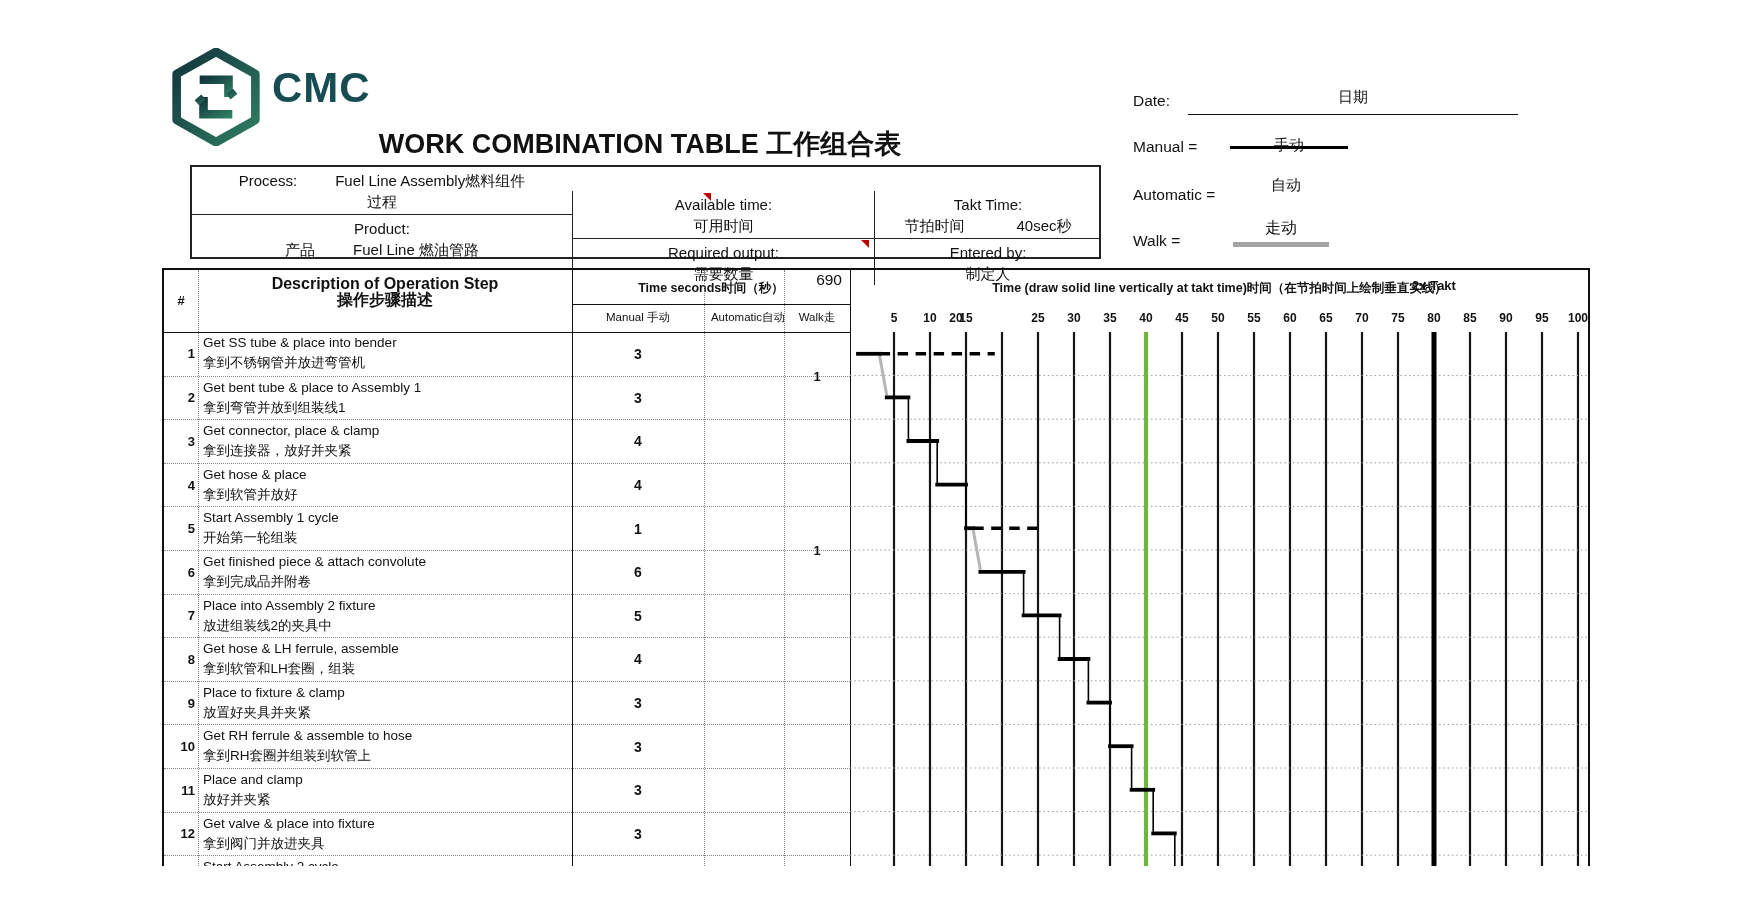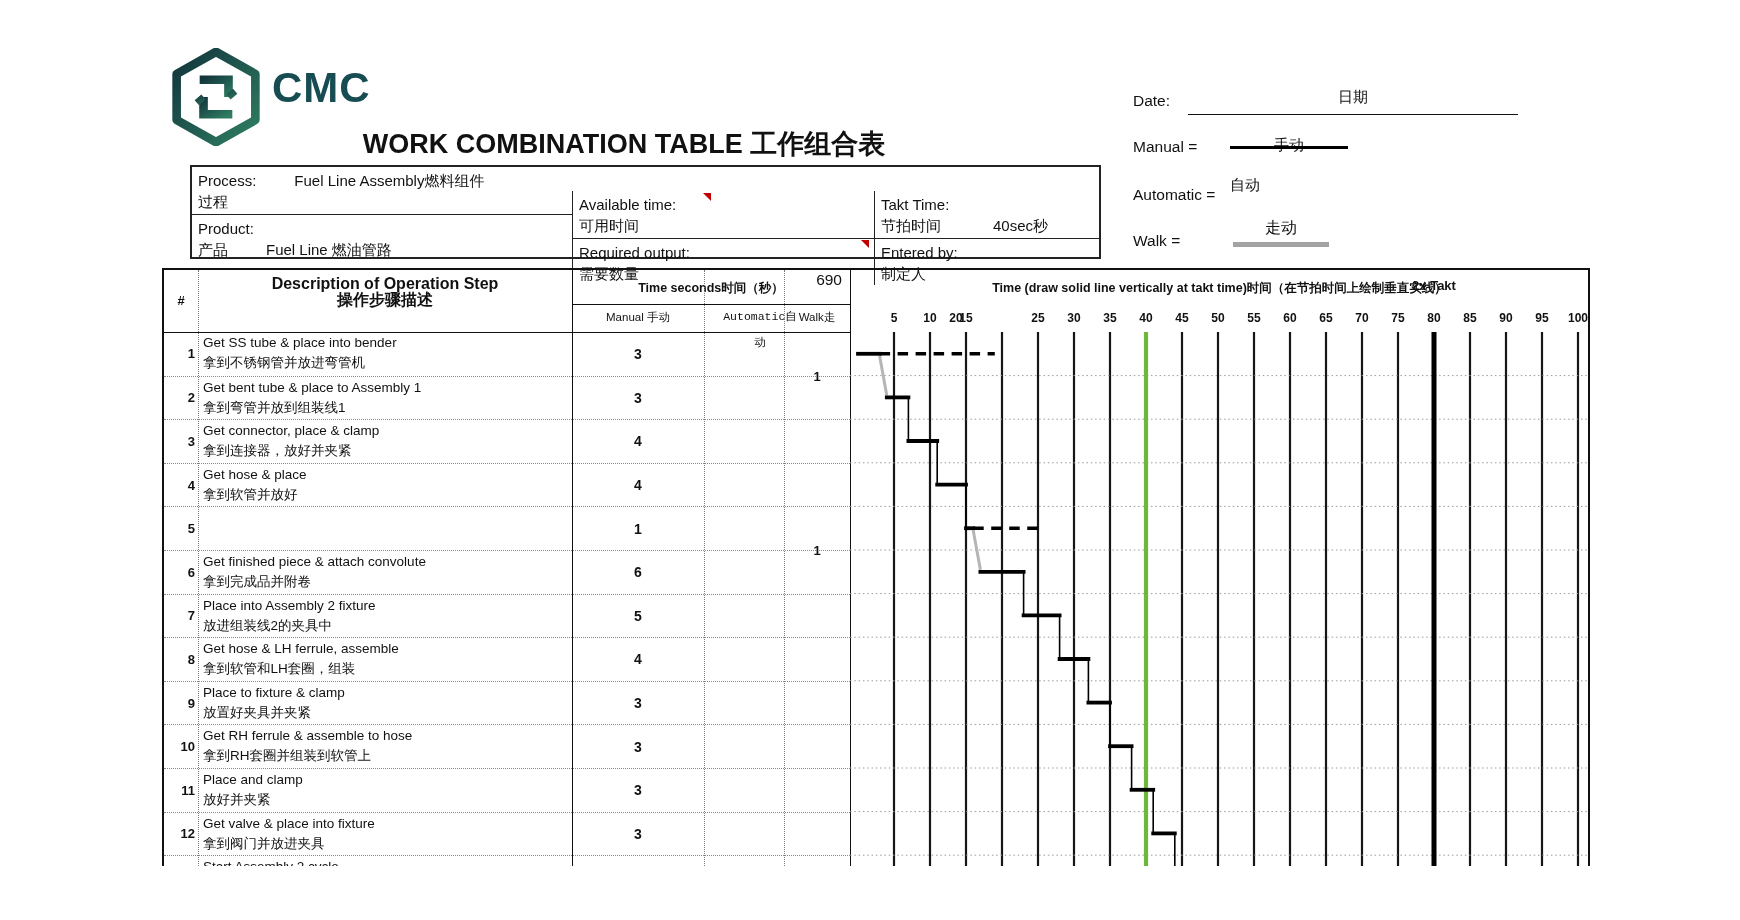--- a/index.html
+++ b/index.html
@@ -5,66 +5,66 @@
   html,body{margin:0;padding:0;background:#fff;}
   body{width:1740px;height:920px;position:relative;overflow:hidden;
        font-family:"Liberation Sans",sans-serif;color:#111;}
   .abs{position:absolute;}
 
   
   #logo{left:168px;top:48px;width:96px;height:98px;}
   #logo-text{left:272px;top:64px;font-size:42px;font-weight:800;color:#174c52;letter-spacing:1px;}
 
   
-  #title{left:324px;top:126px;width:600px;text-align:center;
+  #title{left:340px;top:126px;width:600px;text-align:center;
          font-size:27px;font-weight:bold;white-space:nowrap;}
 
   
   #info{left:190px;top:165px;width:911px;height:94px;border:2px solid #222;box-sizing:border-box;}
-  .icell{position:absolute;box-sizing:border-box;padding:3px 6px;font-size:15px;line-height:21px;}
+  .icell{position:absolute;box-sizing:border-box;padding:3px 6px;font-size:15px;line-height:21px;text-align:center;}
   .icell .zh{font-size:15px;}
   .ic-b{border-left:1.6px solid #222;margin-top:24px;}
   .ir2{border-top:1.6px solid #222;}
   .ival{margin-left:38px;}
   .redmark{position:absolute;width:0;height:0;border-left:8px solid transparent;
            border-top:8px solid #c00000;}
   .req-val{position:absolute;right:32px;top:30px;font-size:15.5px;}
   .takt-val{margin-left:52px;}
 
   
   .leg-label{font-size:15.5px;}
   #leg-date{left:1133px;top:92px;width:390px;}
   #date-line{position:absolute;left:55px;top:-4px;width:330px;height:26px;
              border-bottom:1.6px solid #111;text-align:center;font-size:15px;}
   #leg-manual{left:1133px;top:138px;width:390px;}
   .manual-sample{position:absolute;left:97px;top:-2px;width:118px;height:22px;text-align:center;font-size:15px;}
   .manual-sample:after{content:"";position:absolute;left:0;right:0;top:10px;border-top:3.6px solid #000;}
   #leg-auto{left:1133px;top:186px;width:390px;}
-  .auto-sample{position:absolute;left:97px;top:-10px;width:112px;text-align:left;font-size:15px;}
+  .auto-sample{position:absolute;left:97px;top:-10px;width:112px;text-align:center;font-size:15px;}
   .auto-dash{height:0;border-top:4.5px dashed #000;margin-bottom:1px;}
   #leg-walk{left:1133px;top:232px;width:390px;}
   .walk-sample{position:absolute;left:100px;top:-14px;width:96px;text-align:center;font-size:16px;}
   .walk-line{height:4.5px;background:#a3a3a3;margin-top:3px;}
 
   
   #wct{left:162px;top:268px;width:1428px;height:598px;box-sizing:border-box;
        border:2.5px solid #111;border-bottom:none;overflow:hidden;}
   .vline{position:absolute;top:0;bottom:0;width:0;}
   .vdot{border-left:1px dotted #7c7c7c;}
   .vsol{border-left:1.6px solid #111;}
   .hsol{position:absolute;height:0;border-top:1.5px solid #111;}
   .hcell{position:absolute;box-sizing:border-box;text-align:center;font-weight:bold;}
   #h-num{left:0;top:0;width:34px;height:62px;line-height:62px;font-size:13px;}
   #h-desc{left:34px;top:6px;width:374px;font-size:16px;line-height:16px;}
   #h-time{left:408px;top:0;width:278px;height:34px;line-height:36px;font-size:12.5px;}
   #h-chart{left:686px;top:0;width:739px;height:34px;line-height:36px;font-size:12.5px;white-space:nowrap;}
   .subcell{position:absolute;top:34px;height:28px;line-height:26px;text-align:center;
            font-size:11.5px;box-sizing:border-box;}
   #sub-man{left:408px;width:132px;}
-  #sub-auto{left:556px;width:80px;font-family:Liberation Mono, monospace;}
+  #sub-auto{left:544px;width:80px;}
   #sub-walk{left:620px;width:66px;}
   .tick{position:absolute;top:36px;height:24px;line-height:24px;
         font-size:12px;font-weight:bold;transform:translateX(-50%);}
   #takt2{position:absolute;top:8px;font-size:13px;font-weight:bold;transform:translateX(-50%);
          white-space:nowrap;}
   .drow{position:absolute;left:0;width:686px;box-sizing:border-box;}
   .drow.bt{border-top:1px dotted #8a8a8a;}
   .c-num{position:absolute;left:0;top:0;bottom:0;width:31px;text-align:right;
          font-weight:bold;font-size:13px;display:flex;align-items:center;justify-content:flex-end;}
   .c-desc{position:absolute;left:39px;top:1px;right:280px;font-size:13.5px;line-height:20px;white-space:nowrap;}
@@ -206,20 +206,21 @@
         <div class="c-desc"><span>Get connector, place &amp; clamp</span><br><span>拿到连接器，放好并夹紧</span></div>
         <div class="c-man">4</div>
       </div>
       <div class="drow bt" style="top: 192.8px; height: 43.6px;">
         <div class="c-num">4</div>
         <div class="c-desc"><span>Get hose &amp; place</span><br><span>拿到软管并放好</span></div>
         <div class="c-man">4</div>
       </div>
       <div class="drow bt" style="top: 236.4px; height: 43.6px;">
         <div class="c-num">5</div>
+        <div class="c-desc"><span>Start Assembly 1 cycle</span><br><span>开始第一轮组装</span></div>
         <div class="c-man">1</div>
       </div>
       <div class="drow bt" style="top: 280px; height: 43.6px;">
         <div class="c-num">6</div>
         <div class="c-desc"><span>Get finished piece &amp; attach convolute</span><br><span>拿到完成品并附卷</span></div>
         <div class="c-man">6</div>
       </div>
       <div class="drow bt" style="top: 323.6px; height: 43.6px;">
         <div class="c-num">7</div>
         <div class="c-desc"><span>Place into Assembly 2 fixture</span><br><span>放进组装线2的夹具中</span></div>

